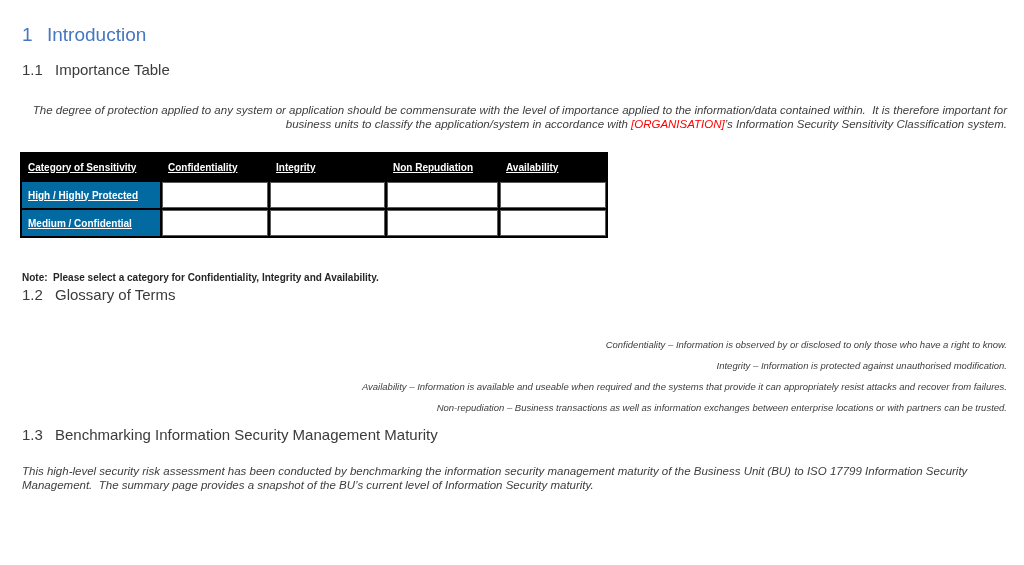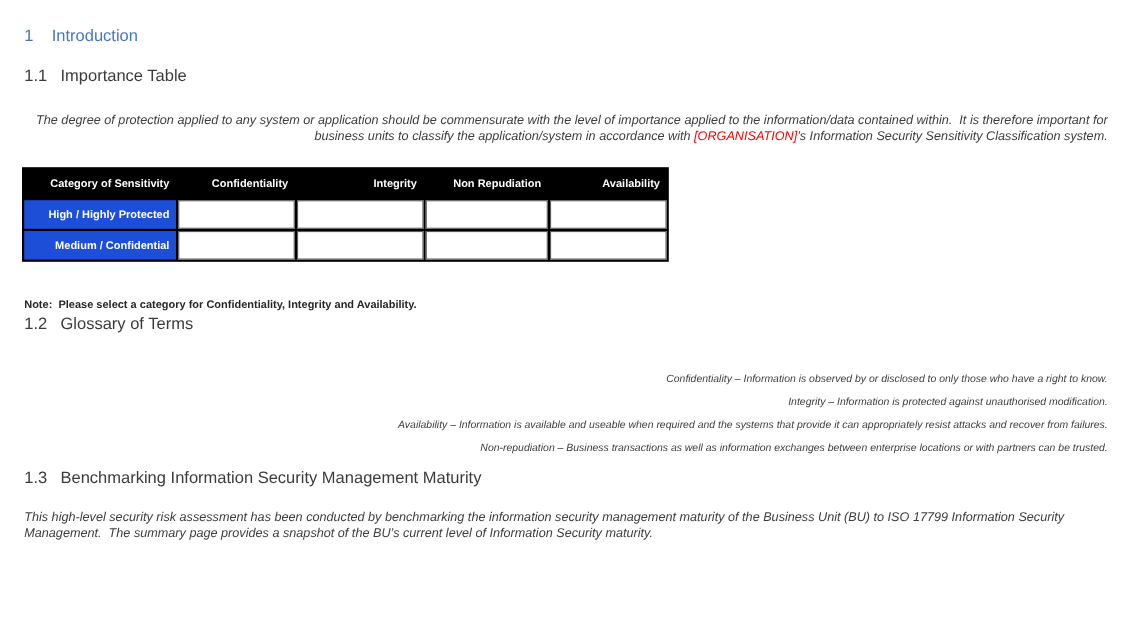--- a/index.html
+++ b/index.html
@@ -13,21 +13,21 @@
     width: 1024px;
     height: 565px;
     background: #ffffff;
     overflow: hidden;
   }
   .abs { position: absolute; }
 
   
   .h1 {
     left: 22px; top: 24px;
-    font-size: 15px; font-weight: 400;
+    font-size: 19px; font-weight: 400;
     color: #4577C0;
     white-space: nowrap;
   }
   .h1 .num { display: inline-block; width: 25px; }
   .h2 {
     font-size: 15px; font-weight: 400;
     color: #3b3b3b;
     white-space: nowrap;
   }
   .h2 .num { display: inline-block; width: 33px; }
@@ -54,30 +54,31 @@
     background: #000000;
     table-layout: fixed;
     width: 588px;
   }
   table.imp tr { height: 26px; }
   table.imp tr.hdr { height: 26px; }
   table.imp th, table.imp td {
     padding: 0 6px;
     font-size: 10px;
     vertical-align: middle;
-    text-align: right;
+    text-align: left;
+    text-decoration: underline;
   }
   table.imp th {
     background: #000000;
     color: #ffffff;
     font-weight: bold;
     white-space: nowrap;
   }
   table.imp td.rowlabel {
-    background: #1d4ed8;
+    background: #0369a1;
     color: #ffffff;
     font-weight: bold;
     white-space: nowrap;
   }
   table.imp td.cell {
     background: #ffffff;
     border: 1px solid #595959;
   }
 
   

